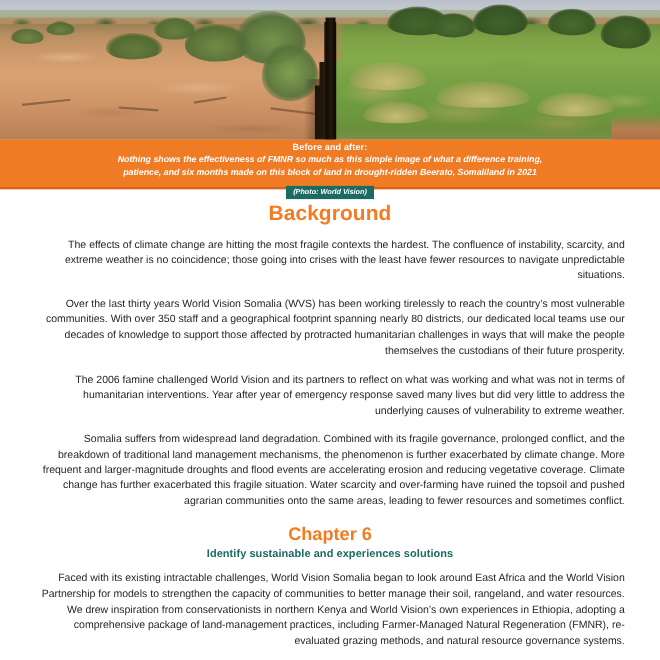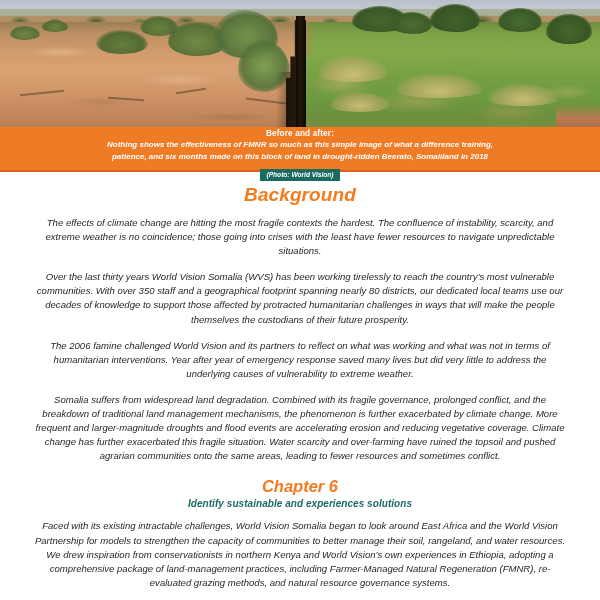--- a/index.html
+++ b/index.html
@@ -225,21 +225,20 @@
     font-weight: bold;
     padding: 2px 6px 2px 6px;
     line-height: 8px;
   }
 
   
   .content {
     padding: 0 32px;
     box-sizing: border-box;
     width: 600px;
-    font-style: italic;
   }
   h1.section-heading {
     color: #f47b20;
     font-size: 19px;
     font-weight: bold;
     text-align: center;
     margin: 12px 0 10px 0;
     letter-spacing: 0.1px;
   }
   h2.chapter-heading {
@@ -255,21 +254,21 @@
     font-weight: bold;
     text-align: center;
     margin: 0 0 10px 0;
     letter-spacing: 0.05px;
   }
   p.body-text {
     color: #231f20;
     font-size: 9.55px;
     line-height: 14.1px;
     margin: 0 0 12px 0;
-    text-align: center;
+    text-align: right;
   }
   p.body-text:last-child { margin-bottom: 0; }
 </style>
 </head>
 <body>
 
 <div class="page">
 
   <div class="photo">
     <div class="sky"></div>
@@ -302,21 +301,21 @@
     <div class="dirt-edge"></div>
 
     <div class="fence-shadow"></div>
     <div class="fence"></div>
     <div class="fence-post"></div>
   </div>
 
   <div class="caption-banner">
     <div class="caption-title">Before and after:</div>
     <div class="caption-body">Nothing shows the effectiveness of FMNR so much as this simple image of what a difference training,</div>
-    <div class="caption-body">patience, and six months made on this block of land in drought-ridden Beerato, Somaliland in 2018</div>
+    <div class="caption-body">patience, and six months made on this block of land in drought-ridden Beerato, Somaliland in 2021</div>
     <div class="photo-credit-wrap">
       <span class="photo-credit">(Photo: World Vision)</span>
     </div>
   </div>
 
   <div class="content">
 
     <h1 class="section-heading">Background</h1>
 
     <p class="body-text">The effects of climate change are hitting the most fragile contexts the hardest. The confluence of instability, scarcity, and extreme weather is no coincidence; those going into crises with the least have fewer resources to navigate unpredictable situations.</p>

